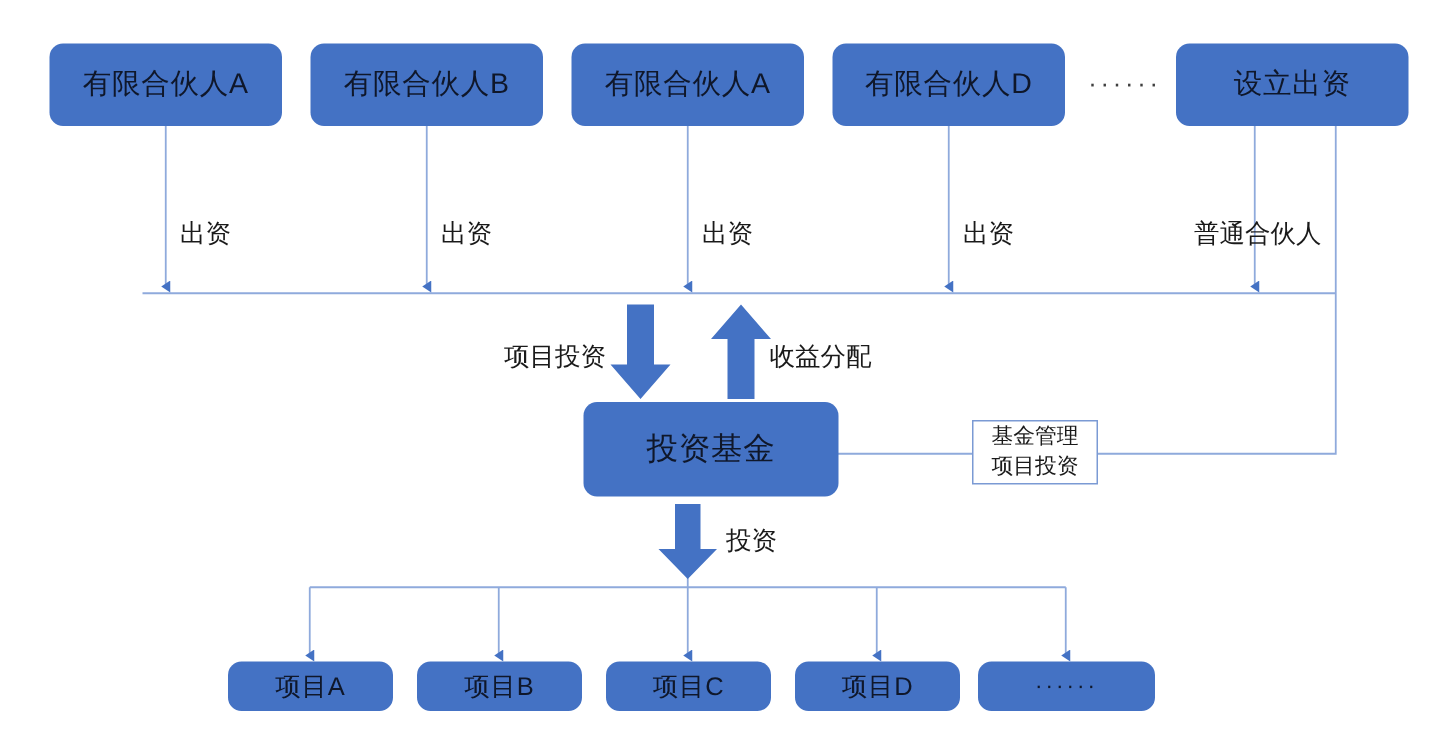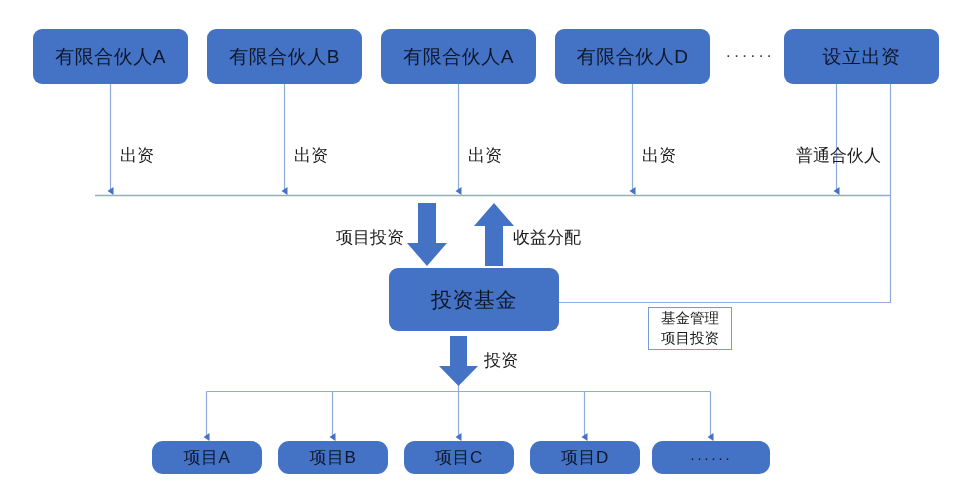--- a/index.html
+++ b/index.html
@@ -41,21 +41,20 @@
     width: 170px;
     height: 63px;
     font-size: 21px;
     margin-left: 16px;
   }
   .node.project {
     top: 441px;
     width: 110px;
     height: 33px;
     font-size: 17px;
-    border-radius: 11px;
   }
   .node.project.ellipsis {
     width: 118px;
     font-size: 15px;
     letter-spacing: 2px;
   }
   .ellipsis-dots {
     position: absolute;
     left: 722px;
     top: 44px;
@@ -84,21 +83,20 @@
     border: 1px solid #7b9ad4;
     background: #ffffff;
     color: #1a1a1a;
     font-size: 14.5px;
     display: flex;
     flex-direction: column;
     align-items: center;
     justify-content: center;
     line-height: 1.32;
     box-sizing: border-box;
-    margin-top: 27px;
   }
   svg.wires {
     position: absolute;
     left: 0;
     top: 0;
     width: 956px;
     height: 500px;
     pointer-events: none;
   }
 </style>

